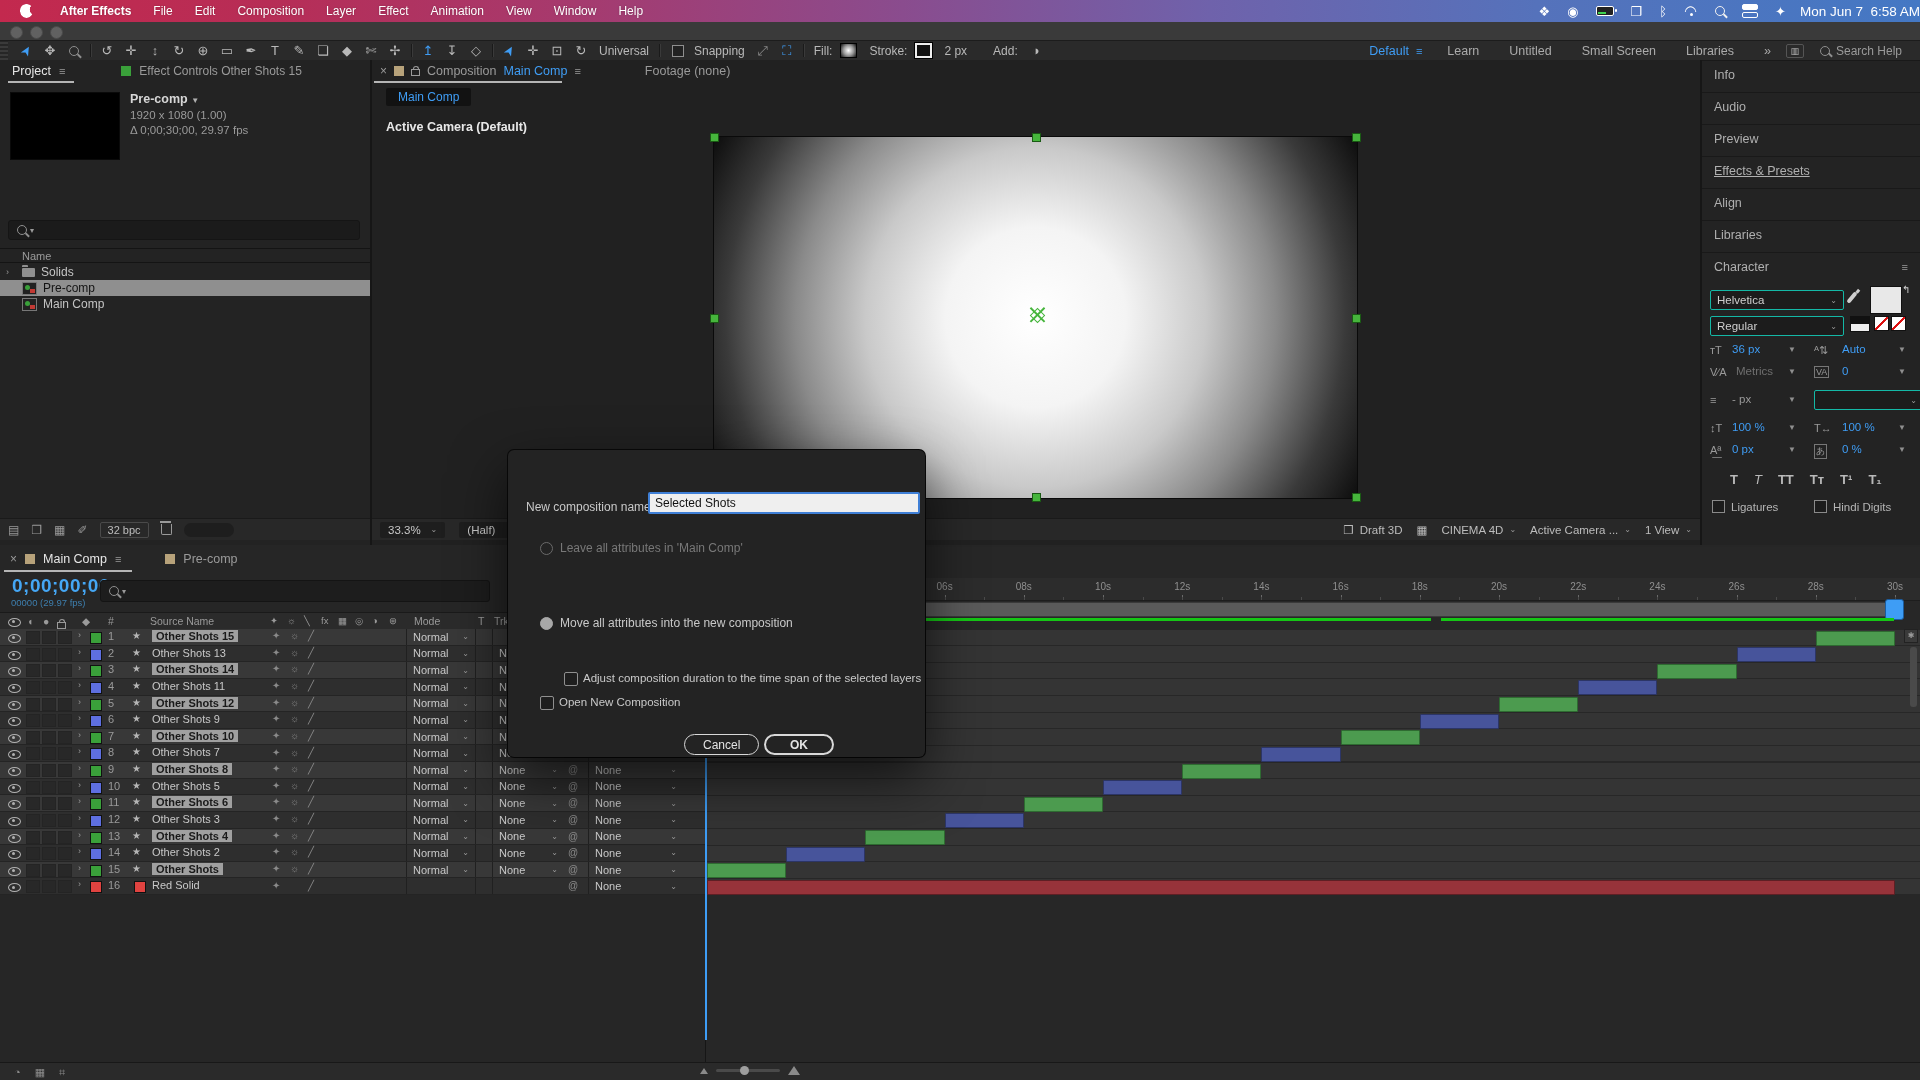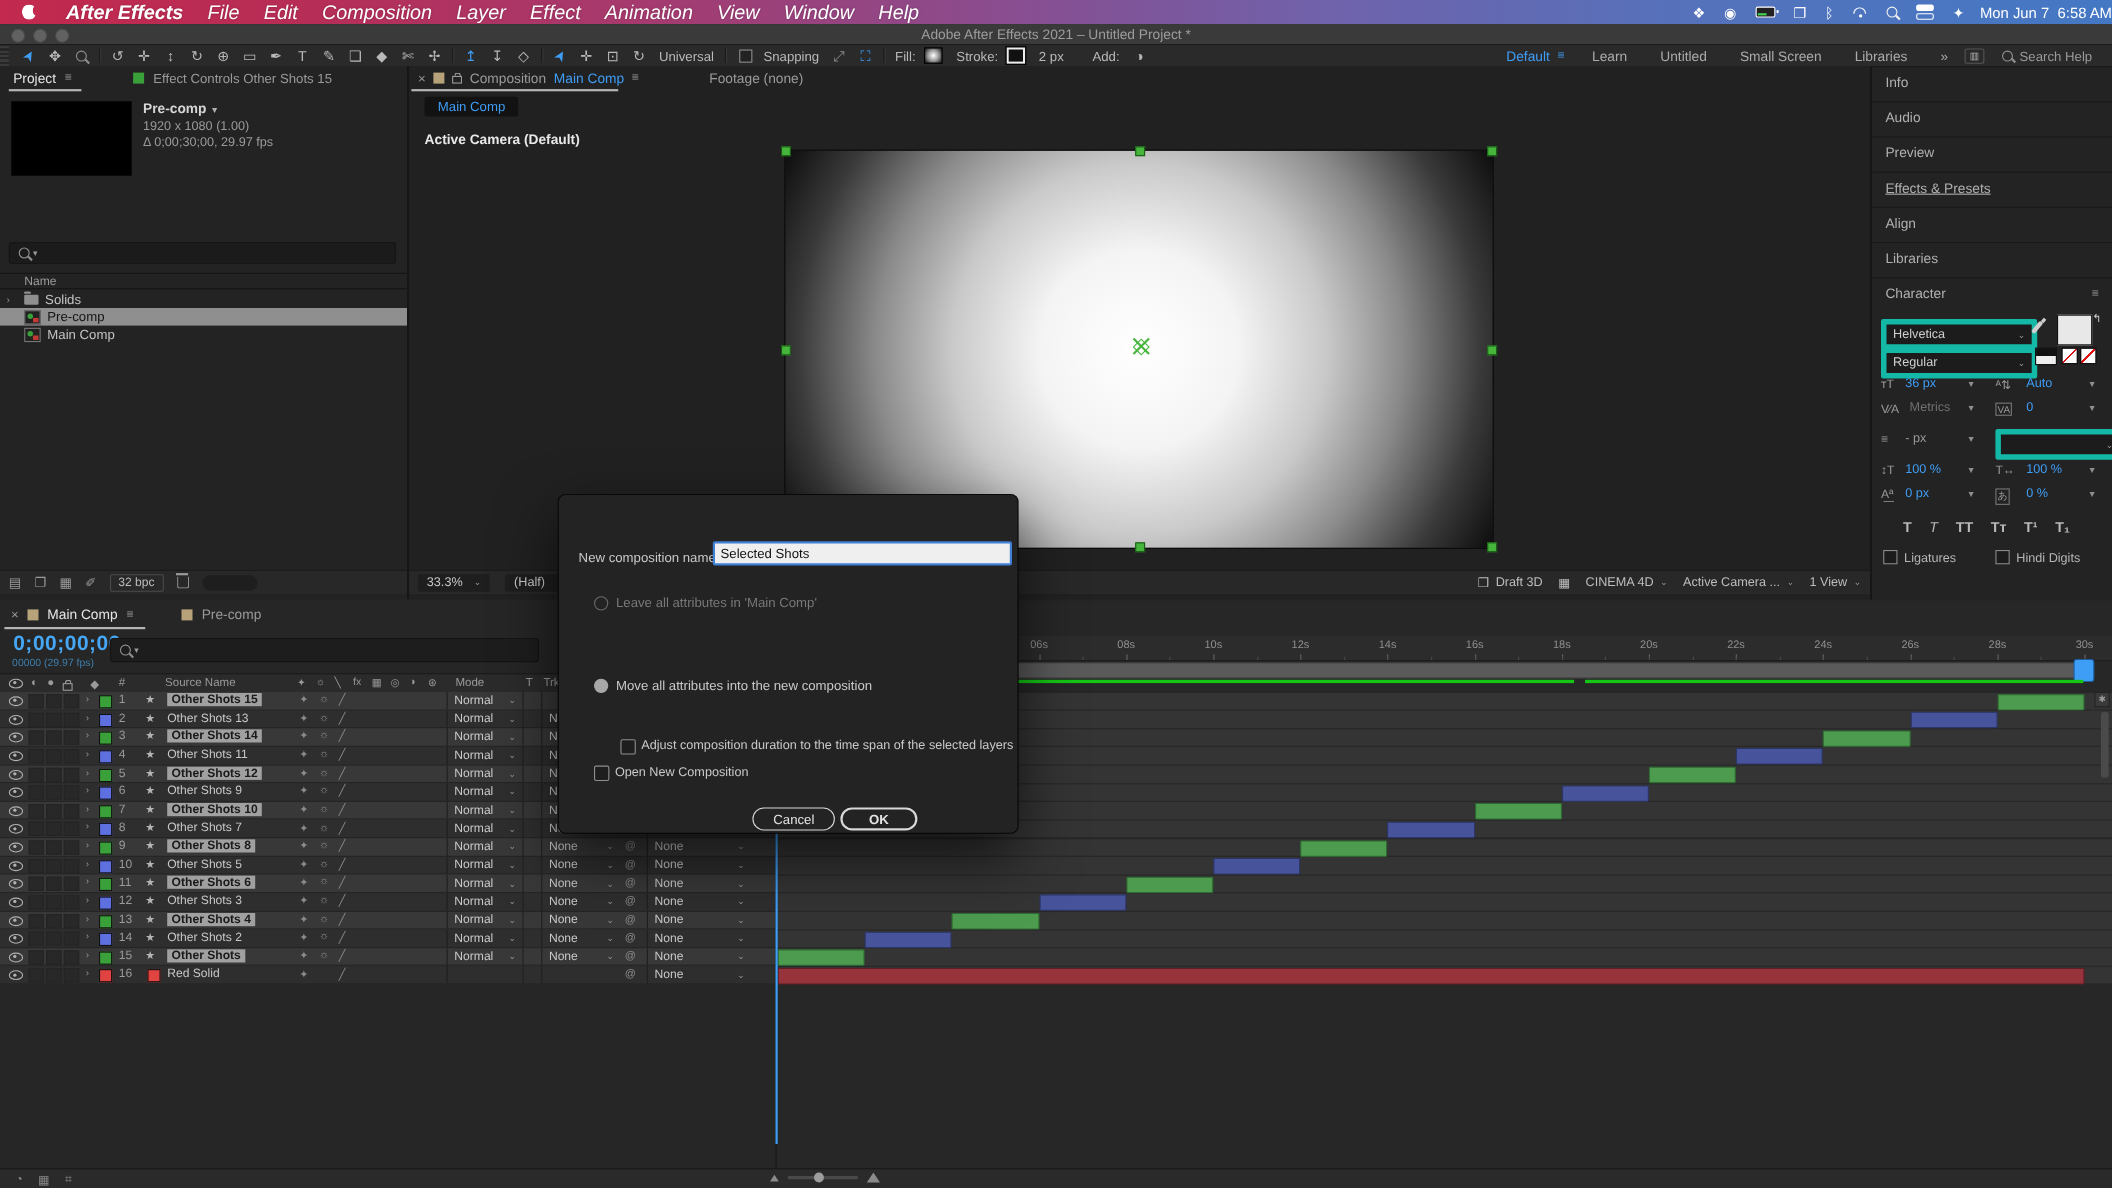--- a/index.html
+++ b/index.html
@@ -11,21 +11,21 @@
   .blue{color:#3f9df5;}
   .dd-arrow{color:#9a9a9a;font-size:8px;}
 
   
   #menubar{position:absolute;left:0;top:0;width:1920px;height:22px;
     background:linear-gradient(90deg,#c3294e 0%,#b72d56 14%,#a63a6e 30%,#8a4c8e 47%,#6f62ab 63%,#5572bb 80%,#4478c4 100%);
     display:flex;align-items:center;color:#fff;}
   #menubar .apple{width:13px;height:14px;background:#fff;border-radius:45% 45% 48% 48%;margin:0 16px 0 20px;
     -webkit-mask:radial-gradient(circle at 115% 40%, transparent 5px, #000 5.5px);
             mask:radial-gradient(circle at 115% 40%, transparent 5px, #000 5.5px);}
-  .menu-item{padding:0 11px;font-size:18px;color:#fff;text-shadow:0 0 2px rgba(0,0,0,.25);font-style:italic;}
+  .menu-item{padding:0 11px;font-size:12px;color:#fff;text-shadow:0 0 2px rgba(0,0,0,.25);}
   .menu-item.app-name{font-weight:bold;}
   #status-icons{margin-left:auto;display:flex;align-items:center;gap:17px;padding-right:14px;}
   .status-glyph{font-size:13px;color:#fff;}
   .battery{width:16px;height:8px;border:1.5px solid #fff;border-radius:2px;position:relative;background:#222;}
   .battery::after{content:'';position:absolute;right:-4px;top:2px;width:2px;height:3px;background:#fff;border-radius:1px;}
   .battery::before{content:'';position:absolute;left:1px;bottom:1px;width:8px;height:2px;background:#3fd14f;}
   .wifi{position:relative;width:14px;height:11px;}
   .wifi::before{content:'◠';position:absolute;left:0;top:-4px;font-size:15px;color:#fff;}
   .wifi::after{content:'';position:absolute;left:5.5px;top:7px;width:3px;height:3px;border-radius:50%;background:#fff;}
   .cc-pills{display:flex;flex-direction:column;gap:2px;}
@@ -105,21 +105,21 @@
   #viewer-crosshair::after{content:'';position:absolute;top:3px;left:-6px;height:1.5px;width:20px;background:#46b53c;}
   #comp-bottom{position:absolute;left:0;bottom:5px;width:100%;height:22px;border-top:1px solid #1a1a1a;background:#282828;display:flex;align-items:center;box-sizing:border-box;padding:0 8px;}
   .cb-well{background:#1e1e1e;border-radius:2px;padding:2px 8px;display:flex;align-items:center;gap:10px;font-size:11.5px;color:#c8c8c8;margin-right:14px;}
   #comp-bottom .right{margin-left:auto;display:flex;align-items:center;gap:14px;}
   .cb-item{display:flex;align-items:center;gap:6px;color:#bdbdbd;font-size:11.5px;}
 
   
   #dock{position:absolute;left:1702px;top:60px;width:218px;height:485px;background:#232323;}
   .dock-hdr{position:absolute;left:0;width:100%;height:29px;border-top:1px solid #191919;color:#b0b0b0;font-size:12.5px;display:flex;align-items:center;padding-left:12px;box-sizing:border-box;}
   #char-content{position:absolute;left:0;top:222px;width:100%;}
-  .char-dd{position:absolute;background:#1c1c1c;border:5px solid #14b8a6;border-radius:2px;height:18px;display:flex;align-items:center;justify-content:space-between;padding:0 6px;color:#cfcfcf;font-size:11.5px;}
+  .char-dd{position:absolute;background:#1c1c1c;border:1px solid #14b8a6;border-radius:2px;height:18px;display:flex;align-items:center;justify-content:space-between;padding:0 6px;color:#cfcfcf;font-size:11.5px;}
   .char-icon{position:absolute;color:#9a9a9a;font-size:11px;}
   .char-val{position:absolute;font-size:11.5px;}
   .char-tri{position:absolute;color:#8f8f8f;font-size:8px;}
   .eyedrop{position:absolute;width:4px;height:13px;background:#cfcfcf;border-radius:2px;transform:rotate(40deg);}
   .eyedrop::before{content:'';position:absolute;top:-4px;left:0.5px;width:3px;height:4px;background:#cfcfcf;}
   #fill-swatch-big{position:absolute;width:30px;height:26px;background:#e8e8e8;border:1px solid #111;}
   #swap-arrow{position:absolute;color:#cfcfcf;font-size:10px;}
   .mini-swatch{position:absolute;border:1px solid #111;}
   .nocolor{background:linear-gradient(135deg,#fff 45%,#d11 45%,#d11 55%,#fff 55%);}
   .t-btn{color:#b9b9b9;font-size:13px;font-weight:bold;}
@@ -229,21 +229,20 @@
         </span>
         <span class="status-glyph">✦</span>
       </div>
     <span id="clock">Mon Jun 7  6:58 AM</span>
   </div>
 
   <div id="titlebar">
     <span class="tl-light" style="left:10px"></span>
     <span class="tl-light" style="left:30px"></span>
     <span class="tl-light" style="left:50px"></span>
-    <div id="win-title">Adobe After Effects 2021 – Untitled Project *</div>
   </div>
 
   <div id="toolbar">
     <div class="grip"></div>
     <div id="toolbar-tools" style="display:flex;align-items:center;">
         <span class="tool active rot"><span>➤</span></span>
         <span class="tool"><span>✥</span></span>
         <span class="tool"><span class="mag"></span></span>
         <span class="tdiv"></span>
         <span class="tool"><span>↺</span></span>

